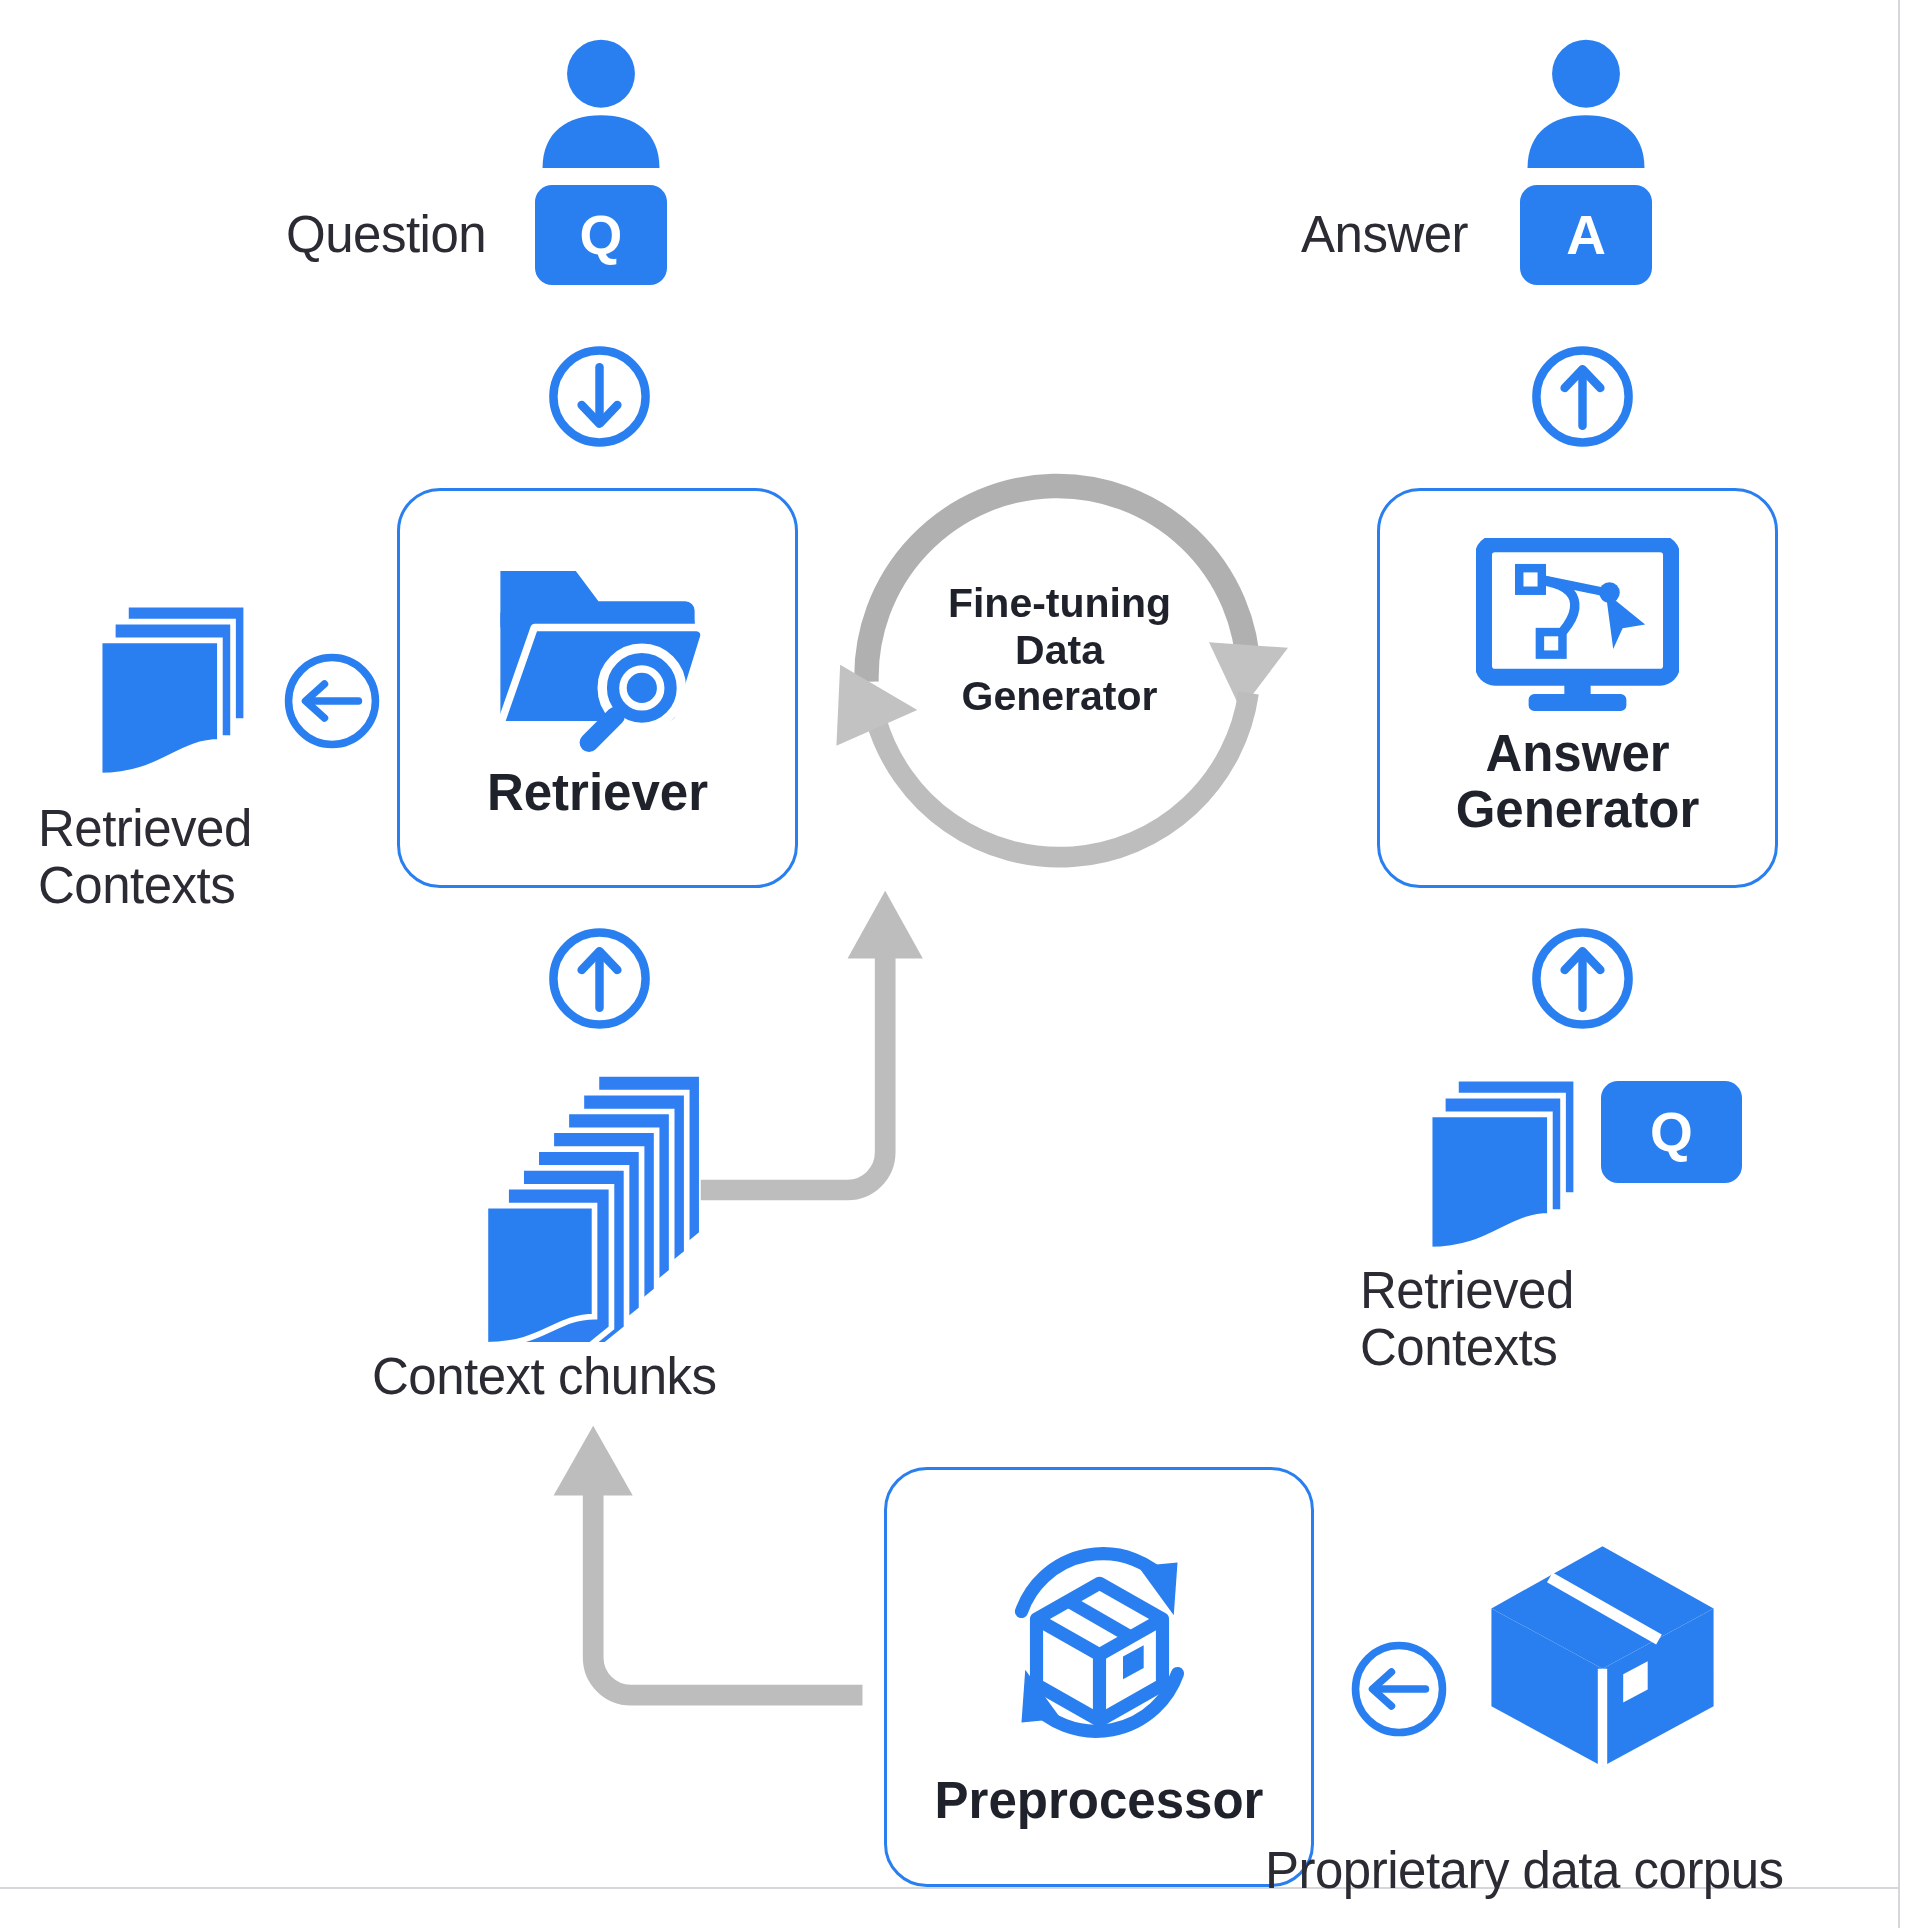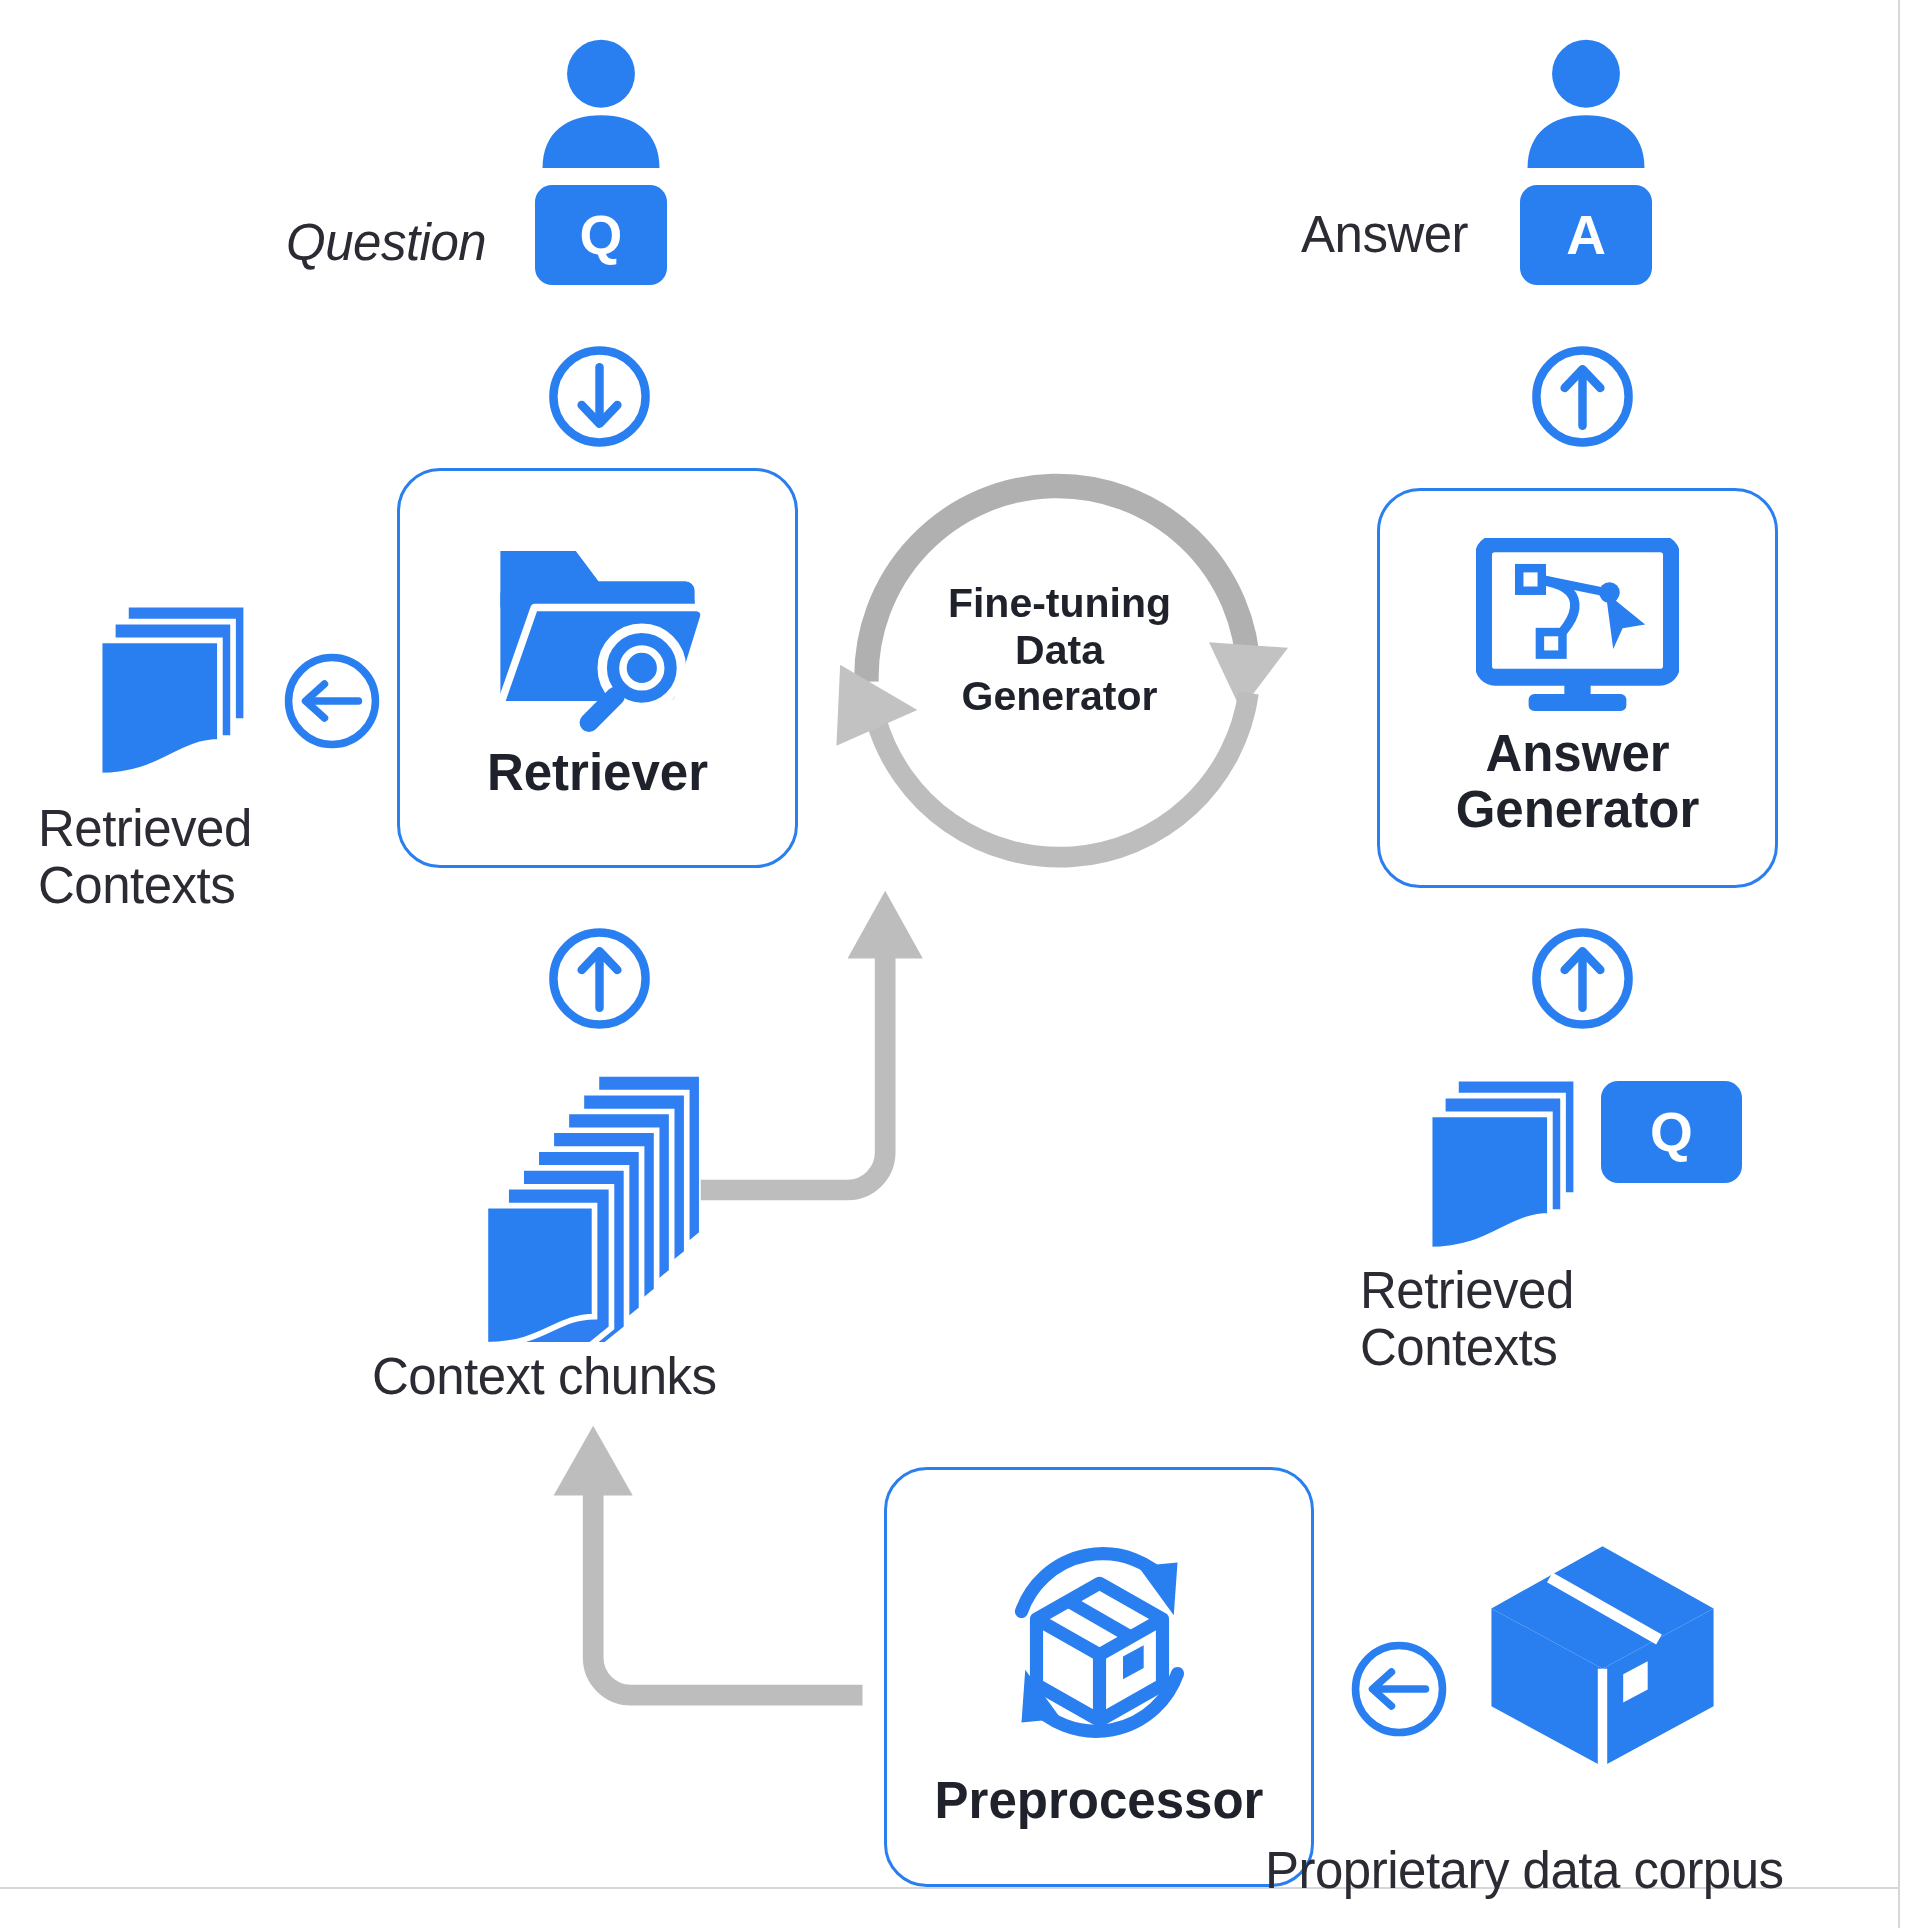--- a/index.html
+++ b/index.html
@@ -38,21 +38,21 @@
 
   <div class="abs person-wrap" style="left:535px;top:36px;">
     <svg width="132" height="132" viewBox="0 0 140 140">
       <circle cx="70" cy="40" r="36" fill="#2a7ff0"></circle>
       <path d="M8 140 C8 102 34 84 70 84 C106 84 132 102 132 140 Z" fill="#2a7ff0"></path>
     </svg>
   </div>
   <div class="abs badge" style="left:535px;top:185px;">
     <span>Q</span>
   </div>
-  <div class="abs lbl lbl-reg" style="left:286px;top:213px;font-style:italic;">Question</div>
+  <div class="abs lbl lbl-reg" style="left:286px;top:205px;">Question</div>
 
   <svg class="abs" style="left:544px;top:341px;" width="111" height="111" viewBox="0 0 118 118">
     <circle cx="59" cy="59" r="49" fill="none" stroke="#2a7ff0" stroke-width="9"></circle>
     <line x1="59" y1="28" x2="59" y2="86" stroke="#2a7ff0" stroke-width="9" stroke-linecap="round"></line>
     <polyline points="40,68 59,88 78,68" fill="none" stroke="#2a7ff0" stroke-width="9" stroke-linecap="round" stroke-linejoin="round"></polyline>
   </svg>
 
   <div class="abs person-wrap" style="left:1520px;top:36px;">
     <svg width="132" height="132" viewBox="0 0 140 140">
       <circle cx="70" cy="40" r="36" fill="#2a7ff0"></circle>
@@ -63,21 +63,21 @@
     <span>A</span>
   </div>
   <div class="abs lbl lbl-reg" style="left:1301px;top:205px;">Answer</div>
 
   <svg class="abs" style="left:1527px;top:341px;" width="111" height="111" viewBox="0 0 118 118">
     <circle cx="59" cy="59" r="49" fill="none" stroke="#2a7ff0" stroke-width="9"></circle>
     <line x1="59" y1="90" x2="59" y2="32" stroke="#2a7ff0" stroke-width="9" stroke-linecap="round"></line>
     <polyline points="40,50 59,30 78,50" fill="none" stroke="#2a7ff0" stroke-width="9" stroke-linecap="round" stroke-linejoin="round"></polyline>
   </svg>
 
-  <div class="abs procbox" style="left:397px;top:468px;width:395px;height:394px;">
+  <div class="abs procbox" style="left:397px;top:488px;width:395px;height:394px;">
     <svg width="217" height="198" viewBox="0 0 230 210">
       <path d="M12 18 h80 l24 32 h92 a10 10 0 0 1 10 10 v18 H12 Z" fill="#2a7ff0"></path>
       <path d="M12 62 h196 a10 10 0 0 1 10 10 v12 l-34 86 H12 Z" fill="#2a7ff0"></path>
       <path d="M48 78 h172 a8 8 0 0 1 7.6 10.5 l-26 84 a12 12 0 0 1 -11.4 8.5 H12 Z" fill="#2a7ff0" stroke="#ffffff" stroke-width="8" stroke-linejoin="round"></path>
       <circle cx="162" cy="142" r="42" fill="#2a7ff0" stroke="#ffffff" stroke-width="10"></circle>
       <circle cx="162" cy="142" r="20" fill="#2a7ff0" stroke="#ffffff" stroke-width="8"></circle>
       <line x1="134" y1="172" x2="106" y2="200" stroke="#2a7ff0" stroke-width="20" stroke-linecap="round"></line>
       <line x1="134" y1="172" x2="106" y2="200" stroke="#ffffff" stroke-width="6" stroke-linecap="round" opacity="0"></line>
     </svg>
     <div class="boxtitle">Retriever</div>

